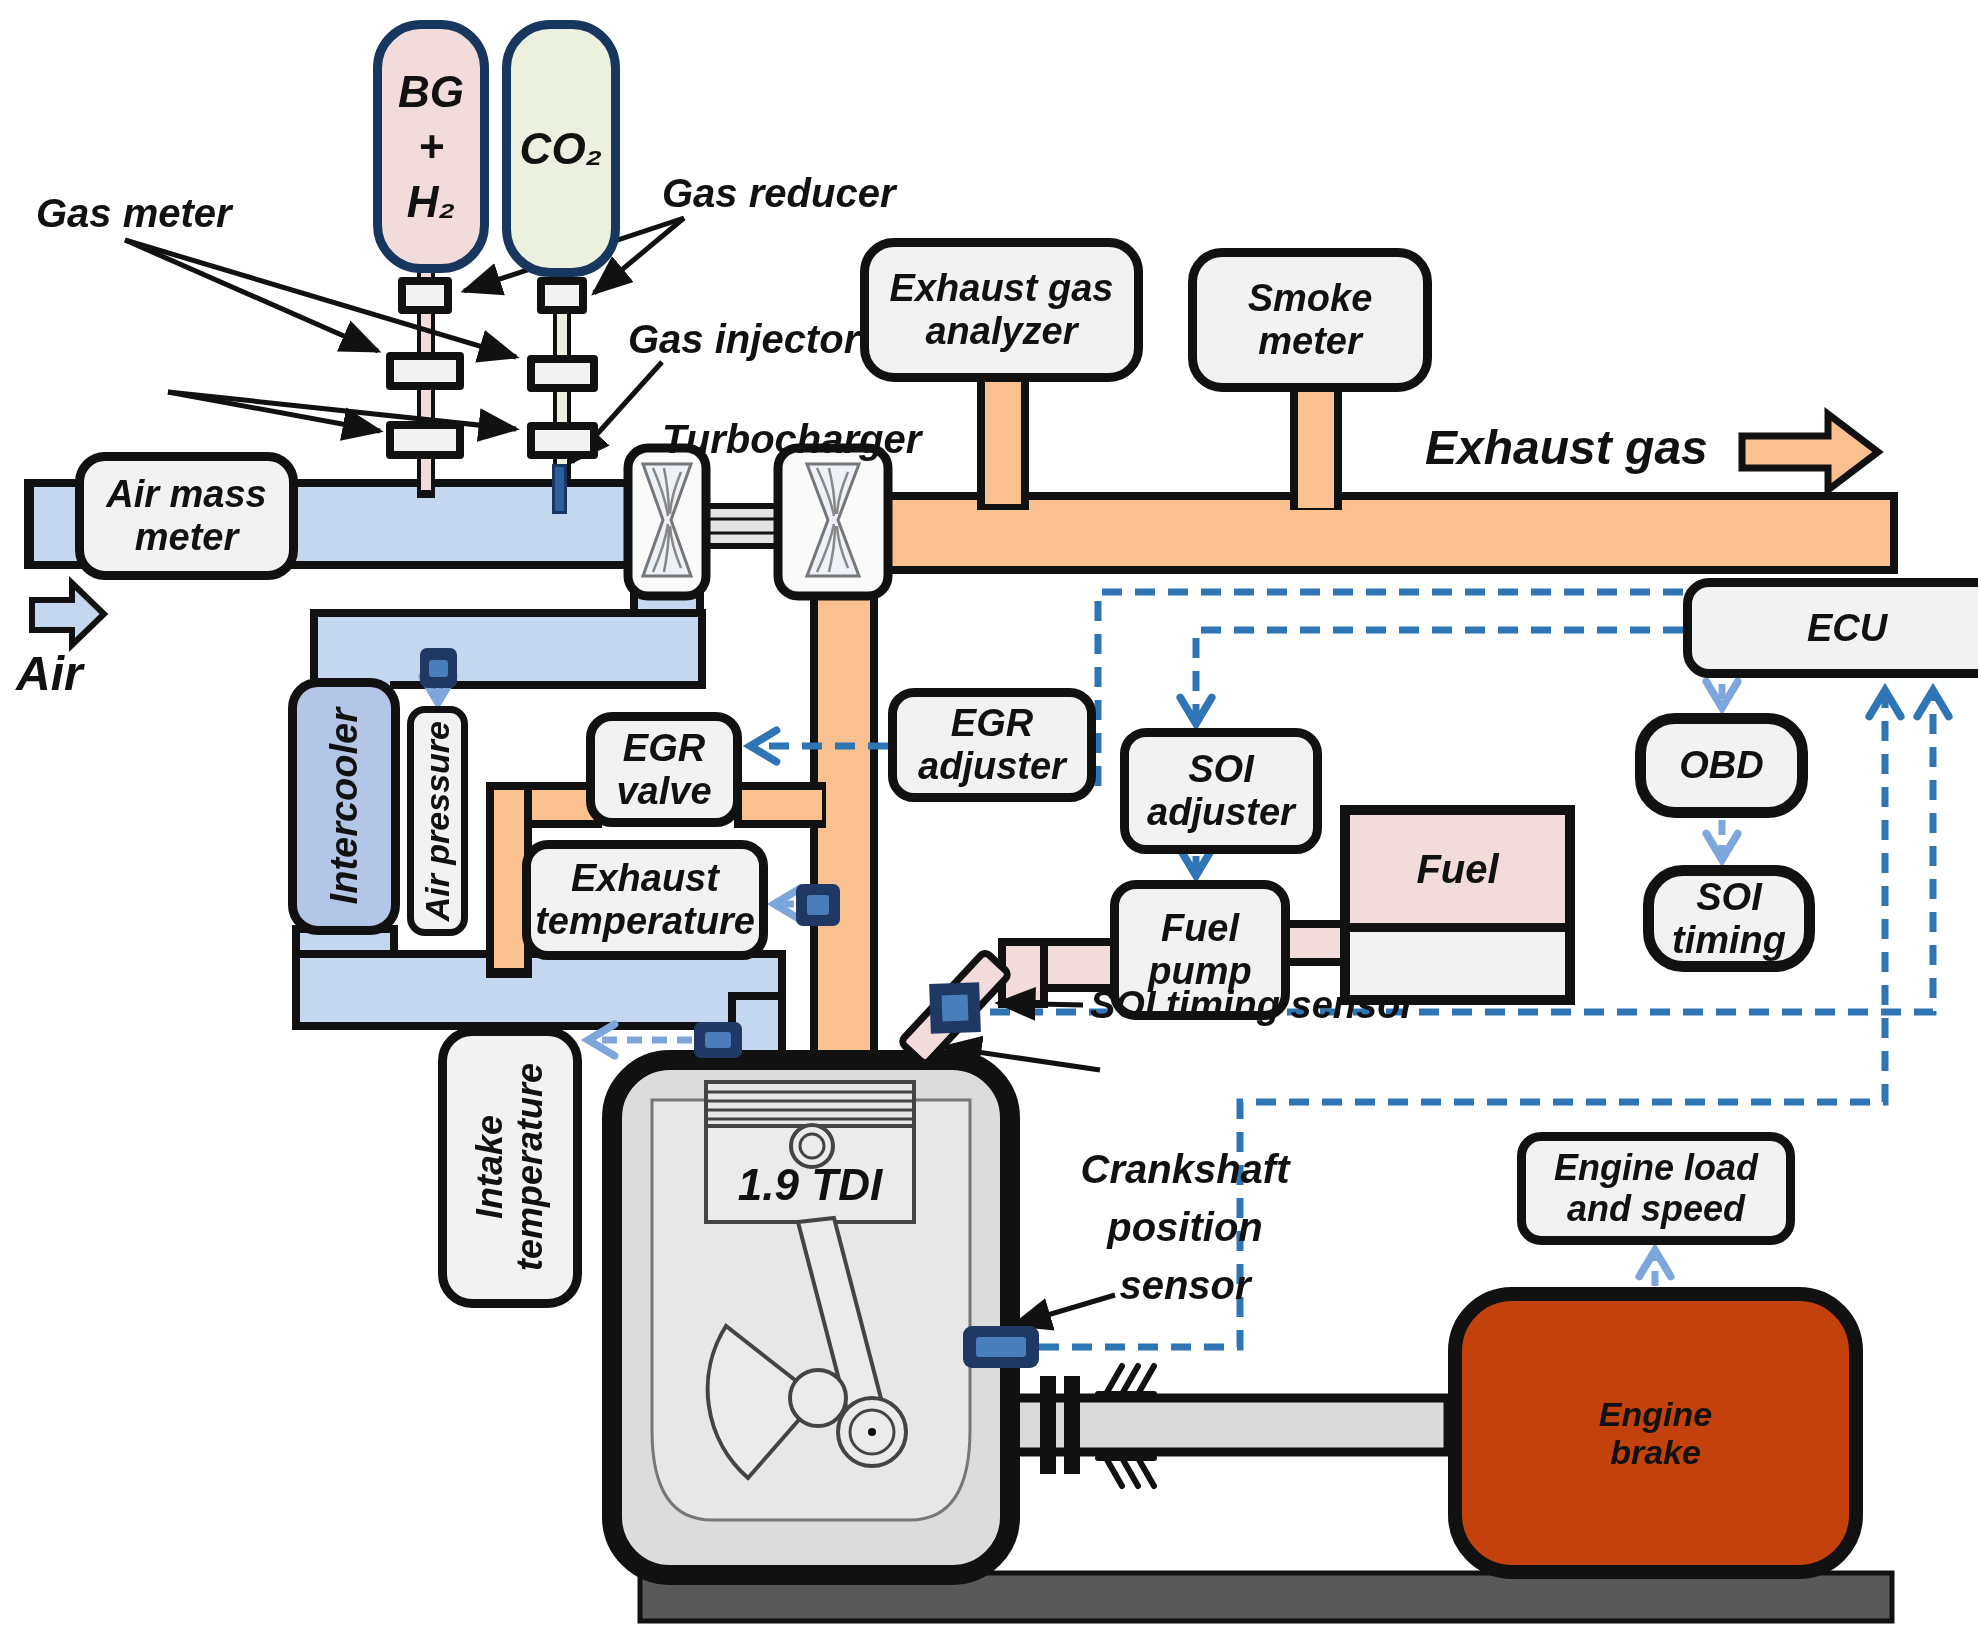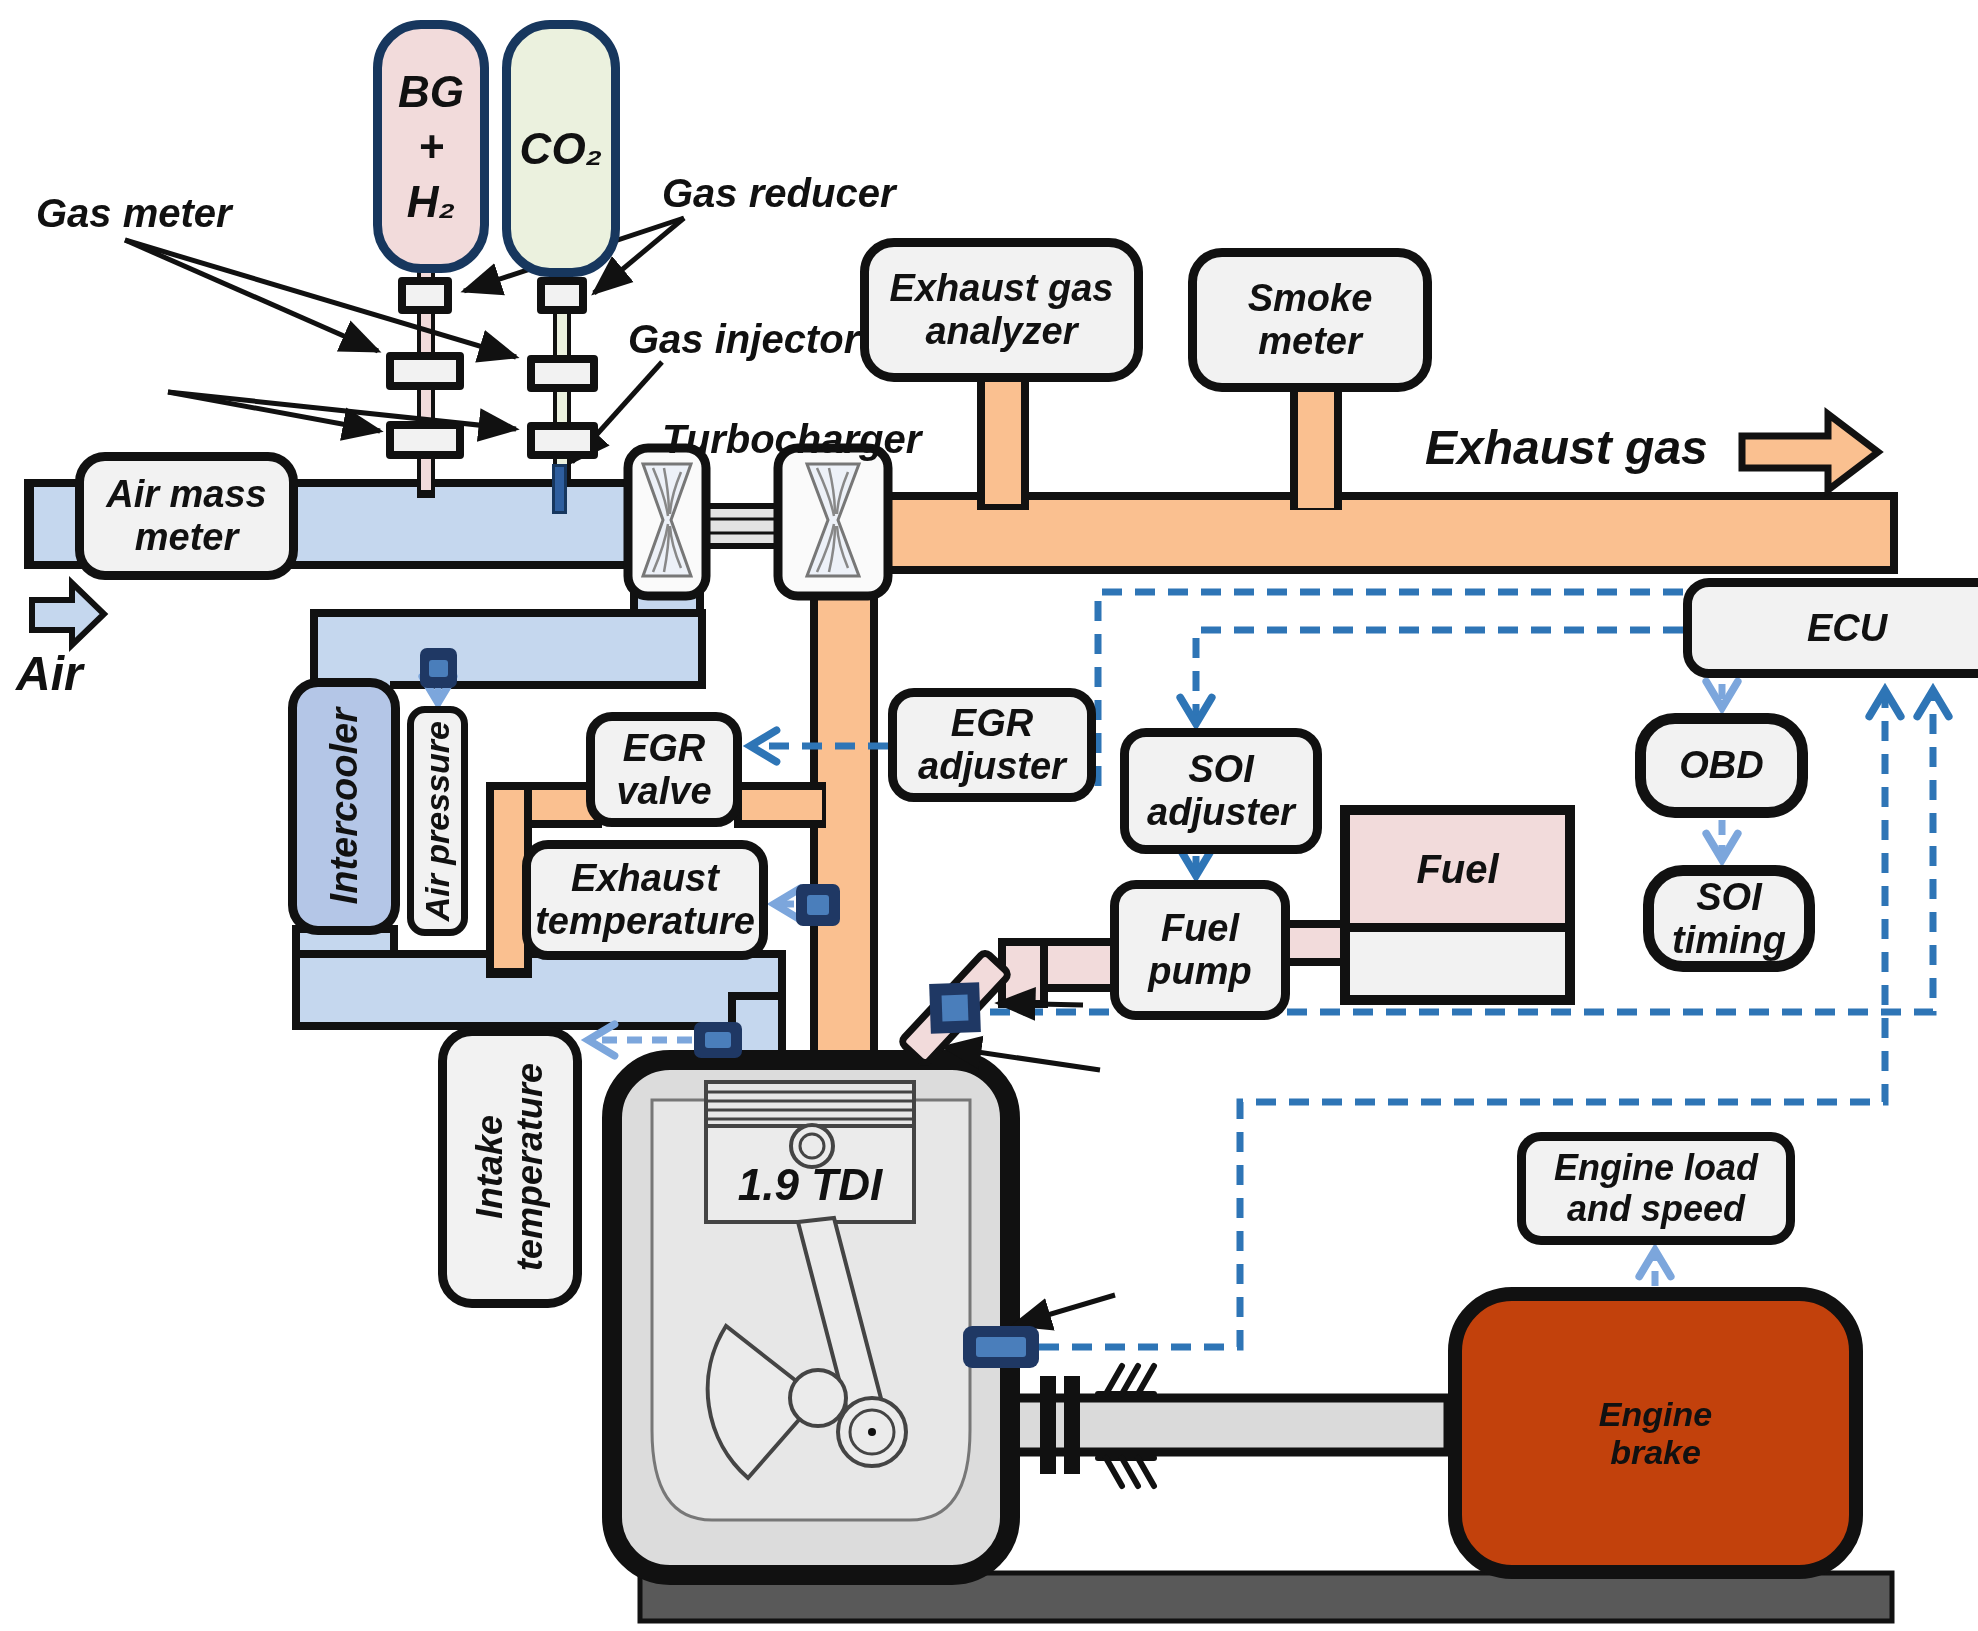--- a/index.html
+++ b/index.html
@@ -297,14 +297,18 @@
   <div class="sensor" style="left:963px;top:1326px;width:76px;height:42px;border-radius:9px;">
     <div class="core" style="width:50px;height:20px;"></div>
   </div>
 
   <div class="freelabel" style="left:36px;top:190px;width:230px;">Gas meter</div>
   <div class="freelabel" style="left:662px;top:170px;width:240px;">Gas reducer</div>
   <div class="freelabel" style="left:628px;top:316px;width:240px;">Gas injector</div>
   <div class="freelabel" style="left:662px;top:416px;width:260px;">Turbocharger</div>
   <div class="freelabel" style="left:1425px;top:420px;width:310px;font-size:48px;">Exhaust gas</div>
   <div class="freelabel" style="left:16px;top:646px;width:110px;font-size:48px;">Air</div>
+  <div class="freelabel" style="left:1090px;top:983px;width:360px;font-size:38px;">SOI timing sensor</div>
+  <div class="freelabel" style="left:1070px;top:1140px;width:230px;text-align:center;line-height:1.45;">Crankshaft
+position
+sensor</div>
 
 </div>
 
 </body></html>

